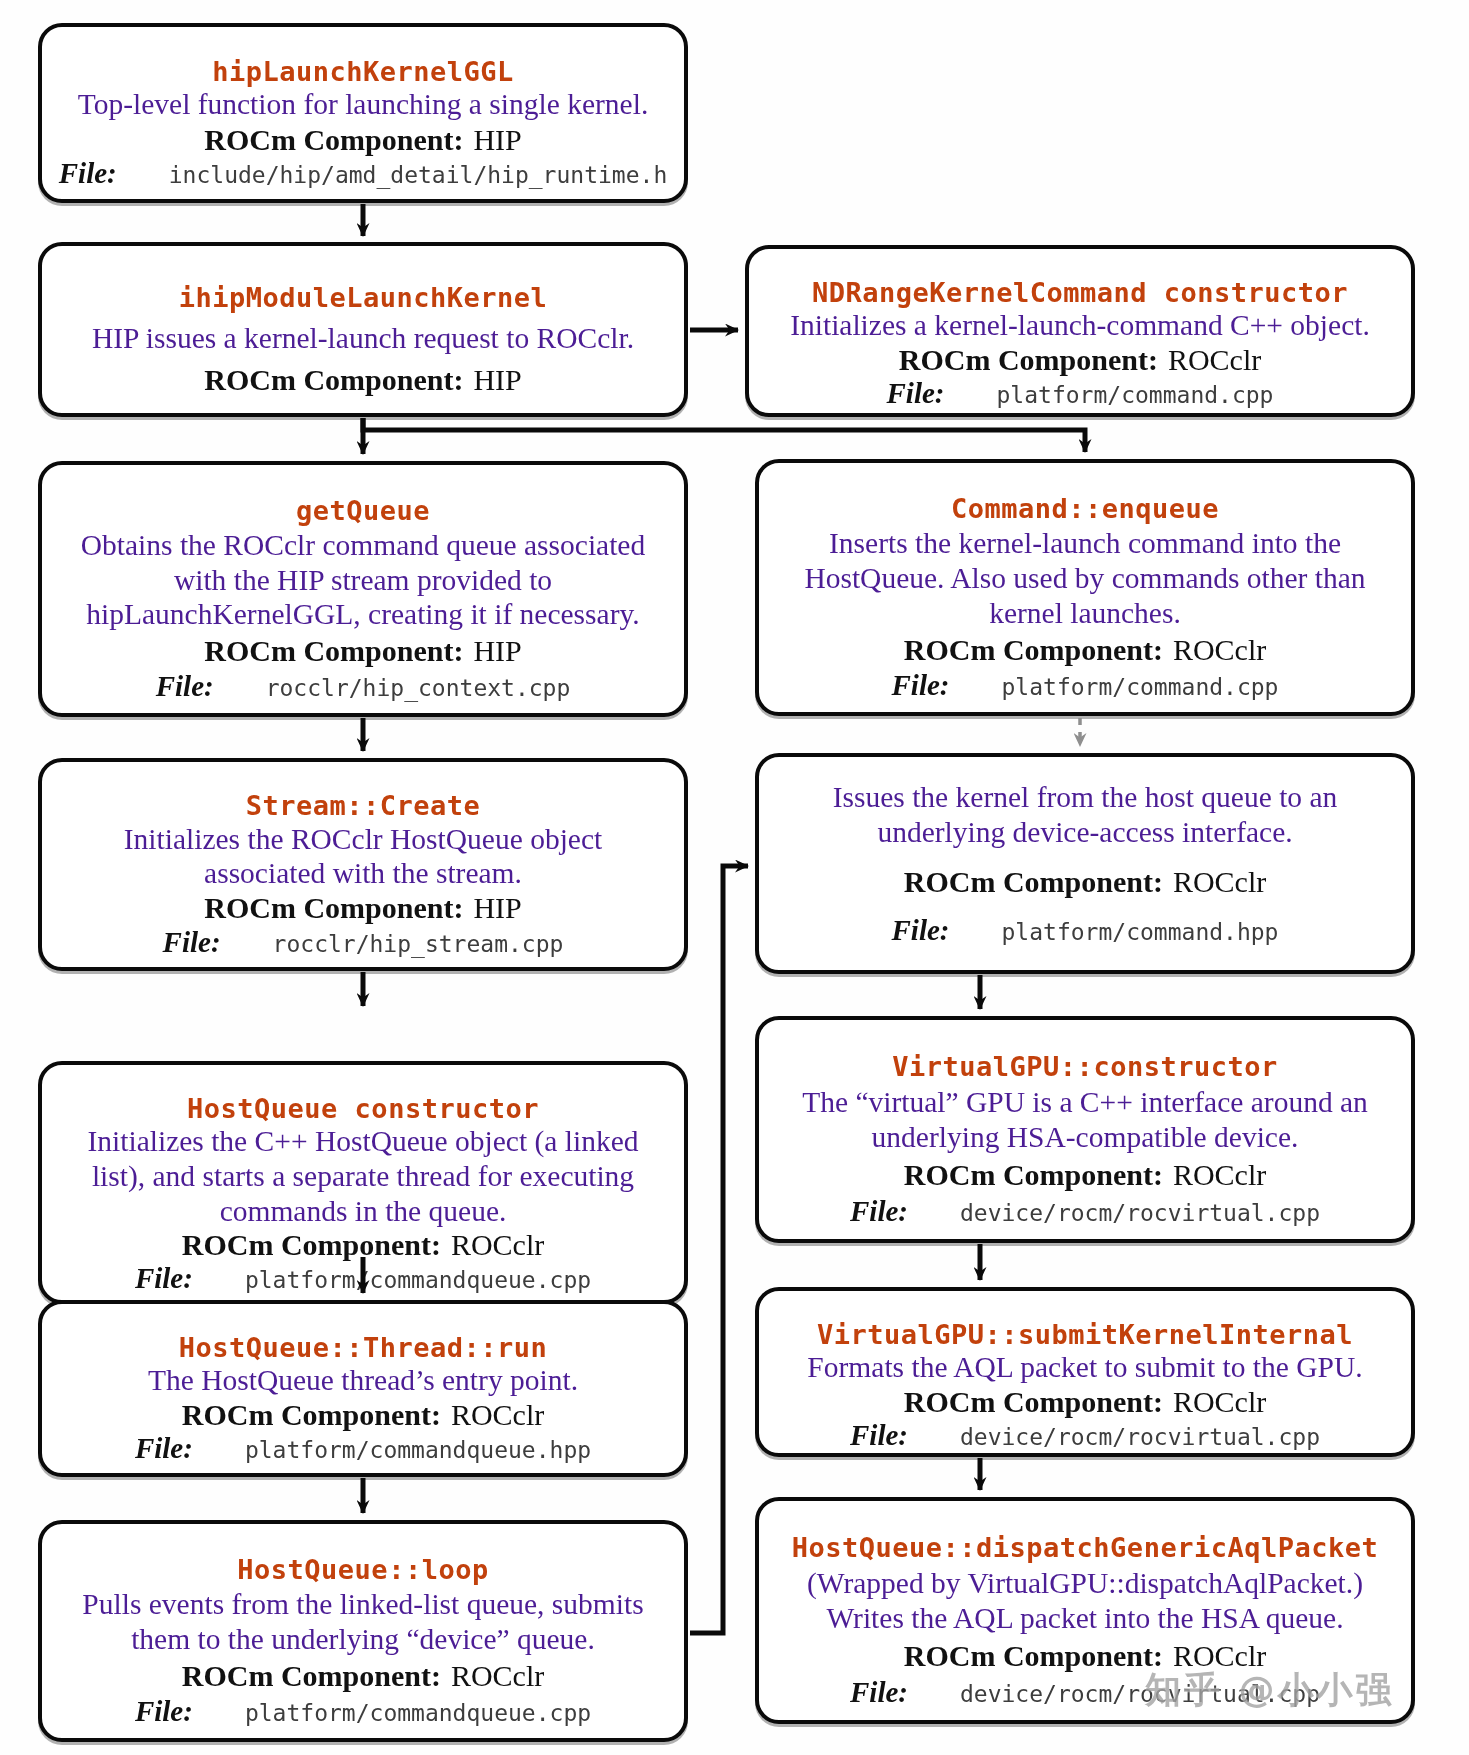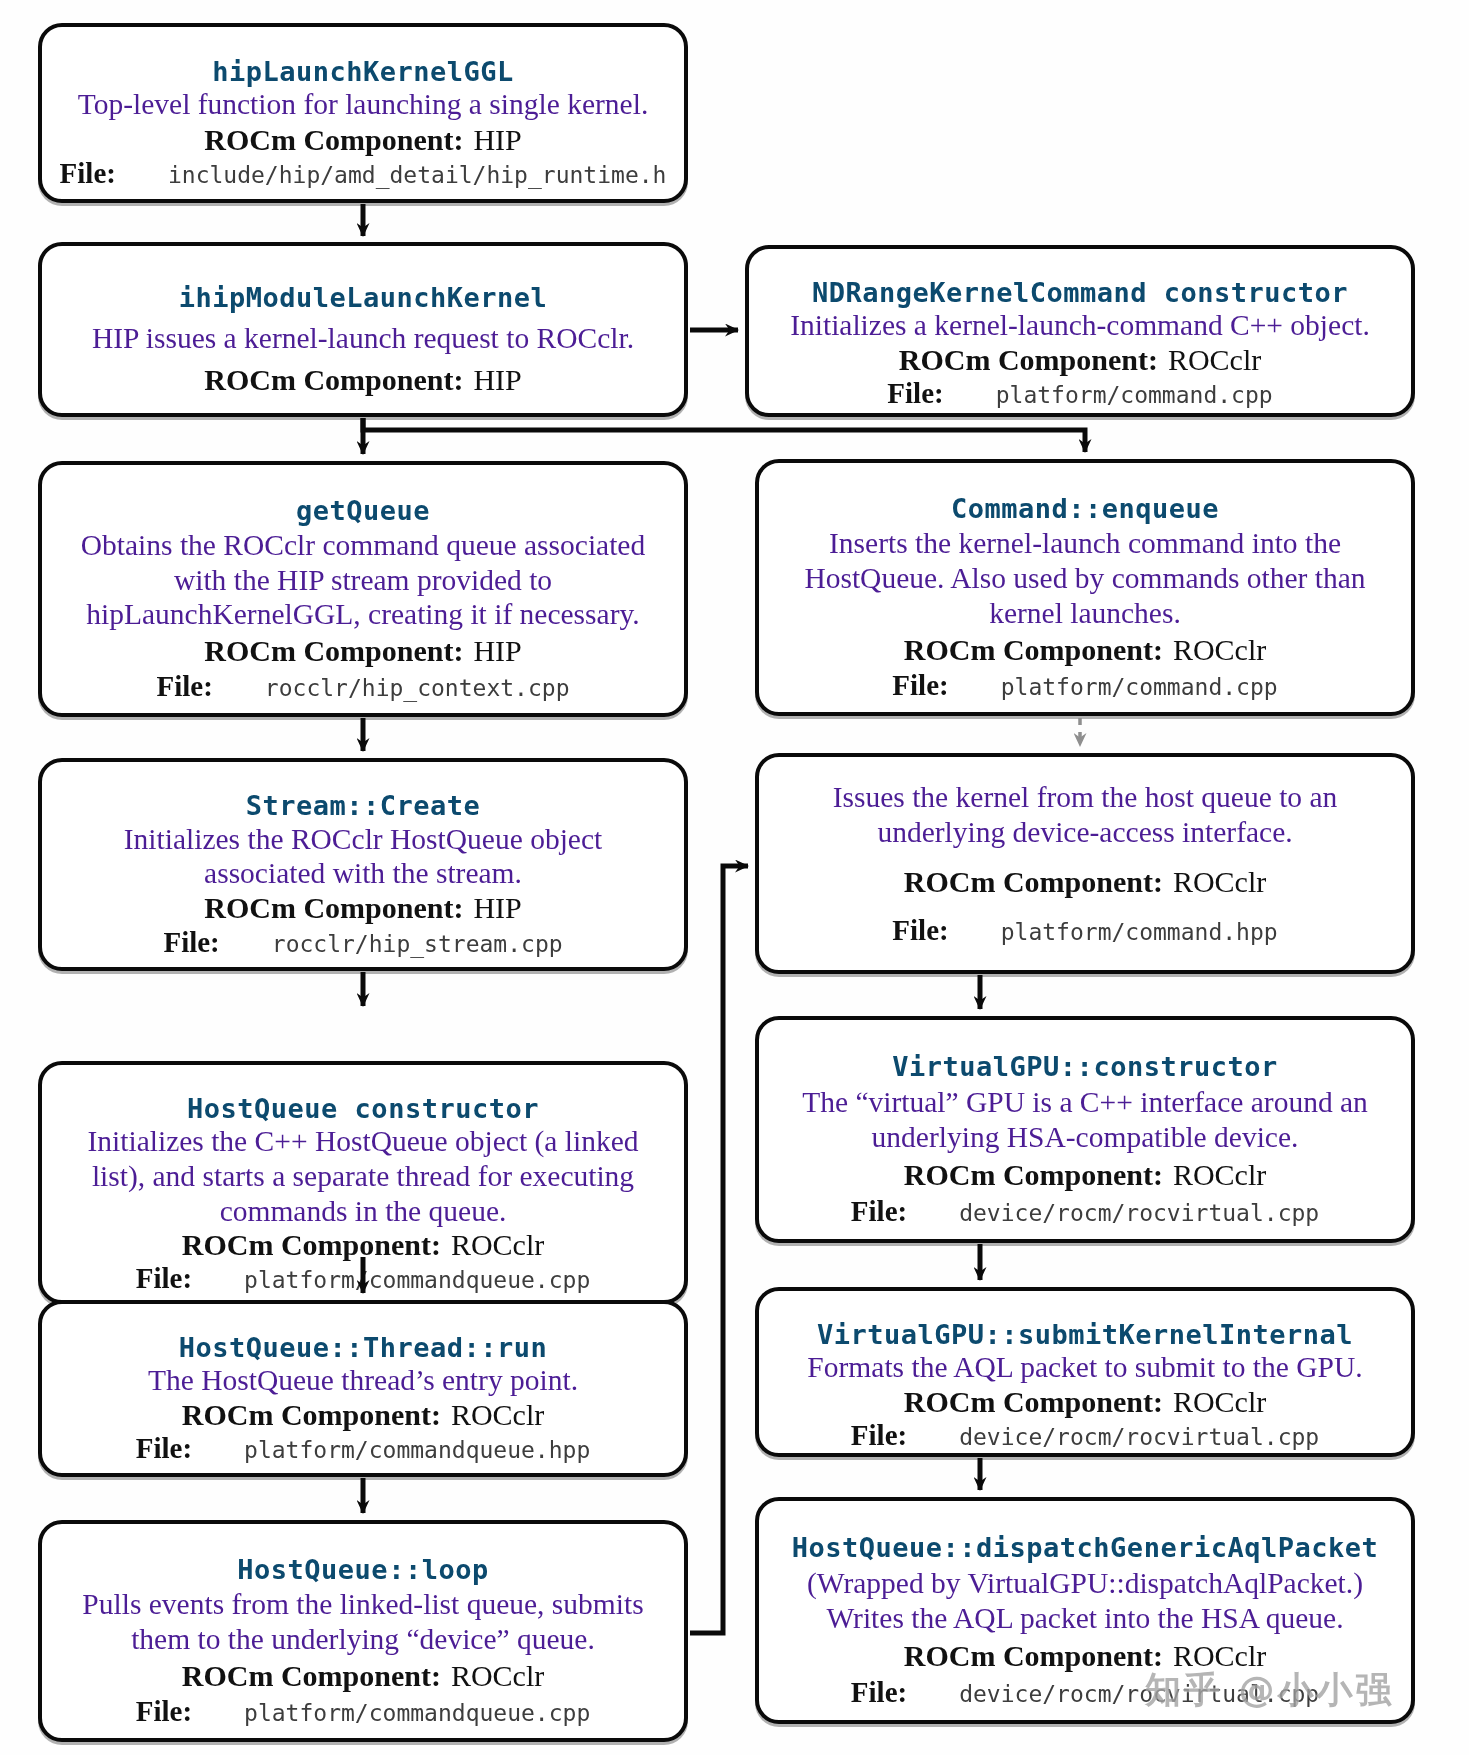--- a/index.html
+++ b/index.html
@@ -9,29 +9,29 @@
   }
   .box{
     position:absolute;box-sizing:border-box;background:#ffffff;
     border:4.5px solid #0a0a0a;border-radius:24px;
     box-shadow:0 3px 0 rgba(0,0,0,.30);
     display:flex;flex-direction:column;justify-content:space-evenly;align-items:center;
     text-align:center;padding:8px 20px;z-index:2;
   }
   .title{
     font-family:"DejaVu Sans Mono", monospace;font-weight:bold;
-    font-size:27px;color:#0c4a6e;letter-spacing:.5px;white-space:nowrap;margin-top:20px;
+    font-size:27px;color:#c2410c;letter-spacing:.5px;white-space:nowrap;margin-top:20px;
   }
   .desc{
     font-size:29.5px;color:#4c1d95;line-height:1.18;
   }
   .comp{font-size:30px;color:#111;white-space:nowrap;}
   .comp .b{font-weight:bold;margin-right:10px;}
   .file{font-size:29px;color:#111;white-space:nowrap;}
-  .file .b{font-weight:bold;margin-right:12px;}
+  .file .b{font-weight:bold;margin-right:12px;font-style:italic;}
   .file .mono{
     font-family:"DejaVu Sans Mono", monospace;font-size:23px;color:#3d3d3d;margin-left:40px;
   }
   #connectors{position:absolute;left:0;top:0;z-index:3;pointer-events:none;}
   #watermark{
     position:absolute;left:1145px;top:1666px;z-index:4;
     font-family:"DejaVu Sans", sans-serif;font-weight:bold;
     font-size:36px;color:#a3a3a3;opacity:.8;letter-spacing:3px;white-space:nowrap;
     text-shadow:0 0 2px #ffffff;
   }

